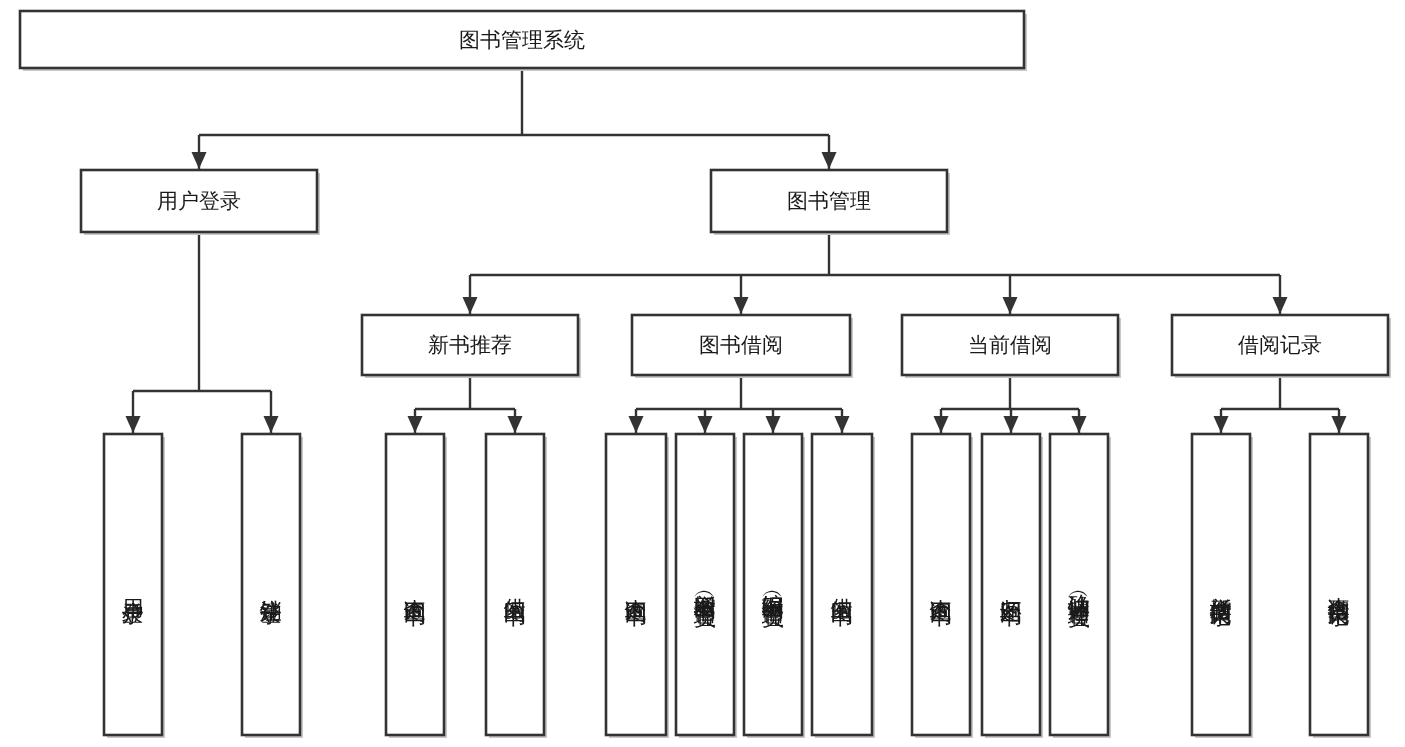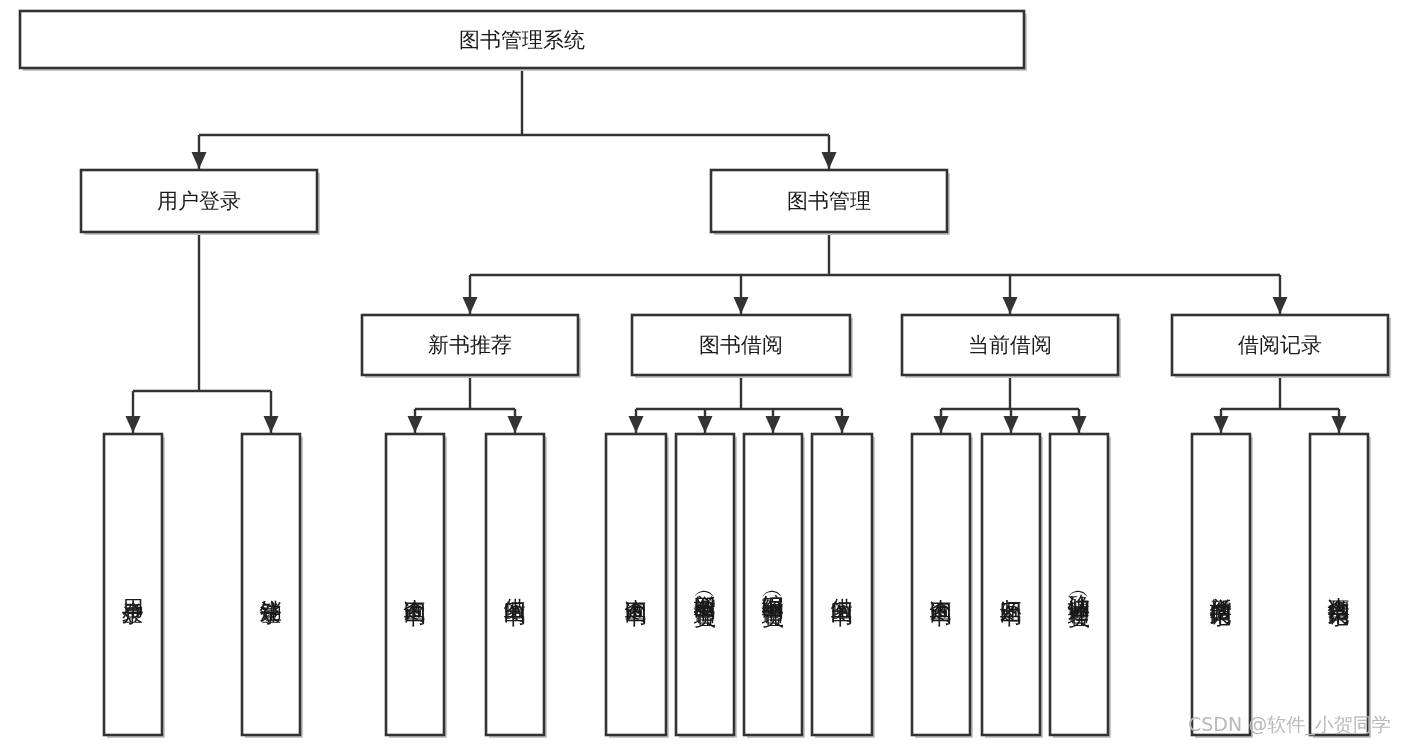--- a/index.html
+++ b/index.html
@@ -227,15 +227,14 @@
         <span class="vlabel-text">确认归还（管理员）</span>
       </div>
       <div class="vlabel-wrap" style="left: 1192px; top: 434px; width: 58px; height: 301px;">
         <span class="vlabel-text">新增借阅记录</span>
       </div>
       <div class="vlabel-wrap" style="left: 1310px; top: 434px; width: 58px; height: 301px;">
         <span class="vlabel-text">查询借阅记录</span>
       </div>
     </div>
 
-  <div class="watermark">CSDN @软件_小贺同学</div>
 
 </div>
 
 </body></html>

